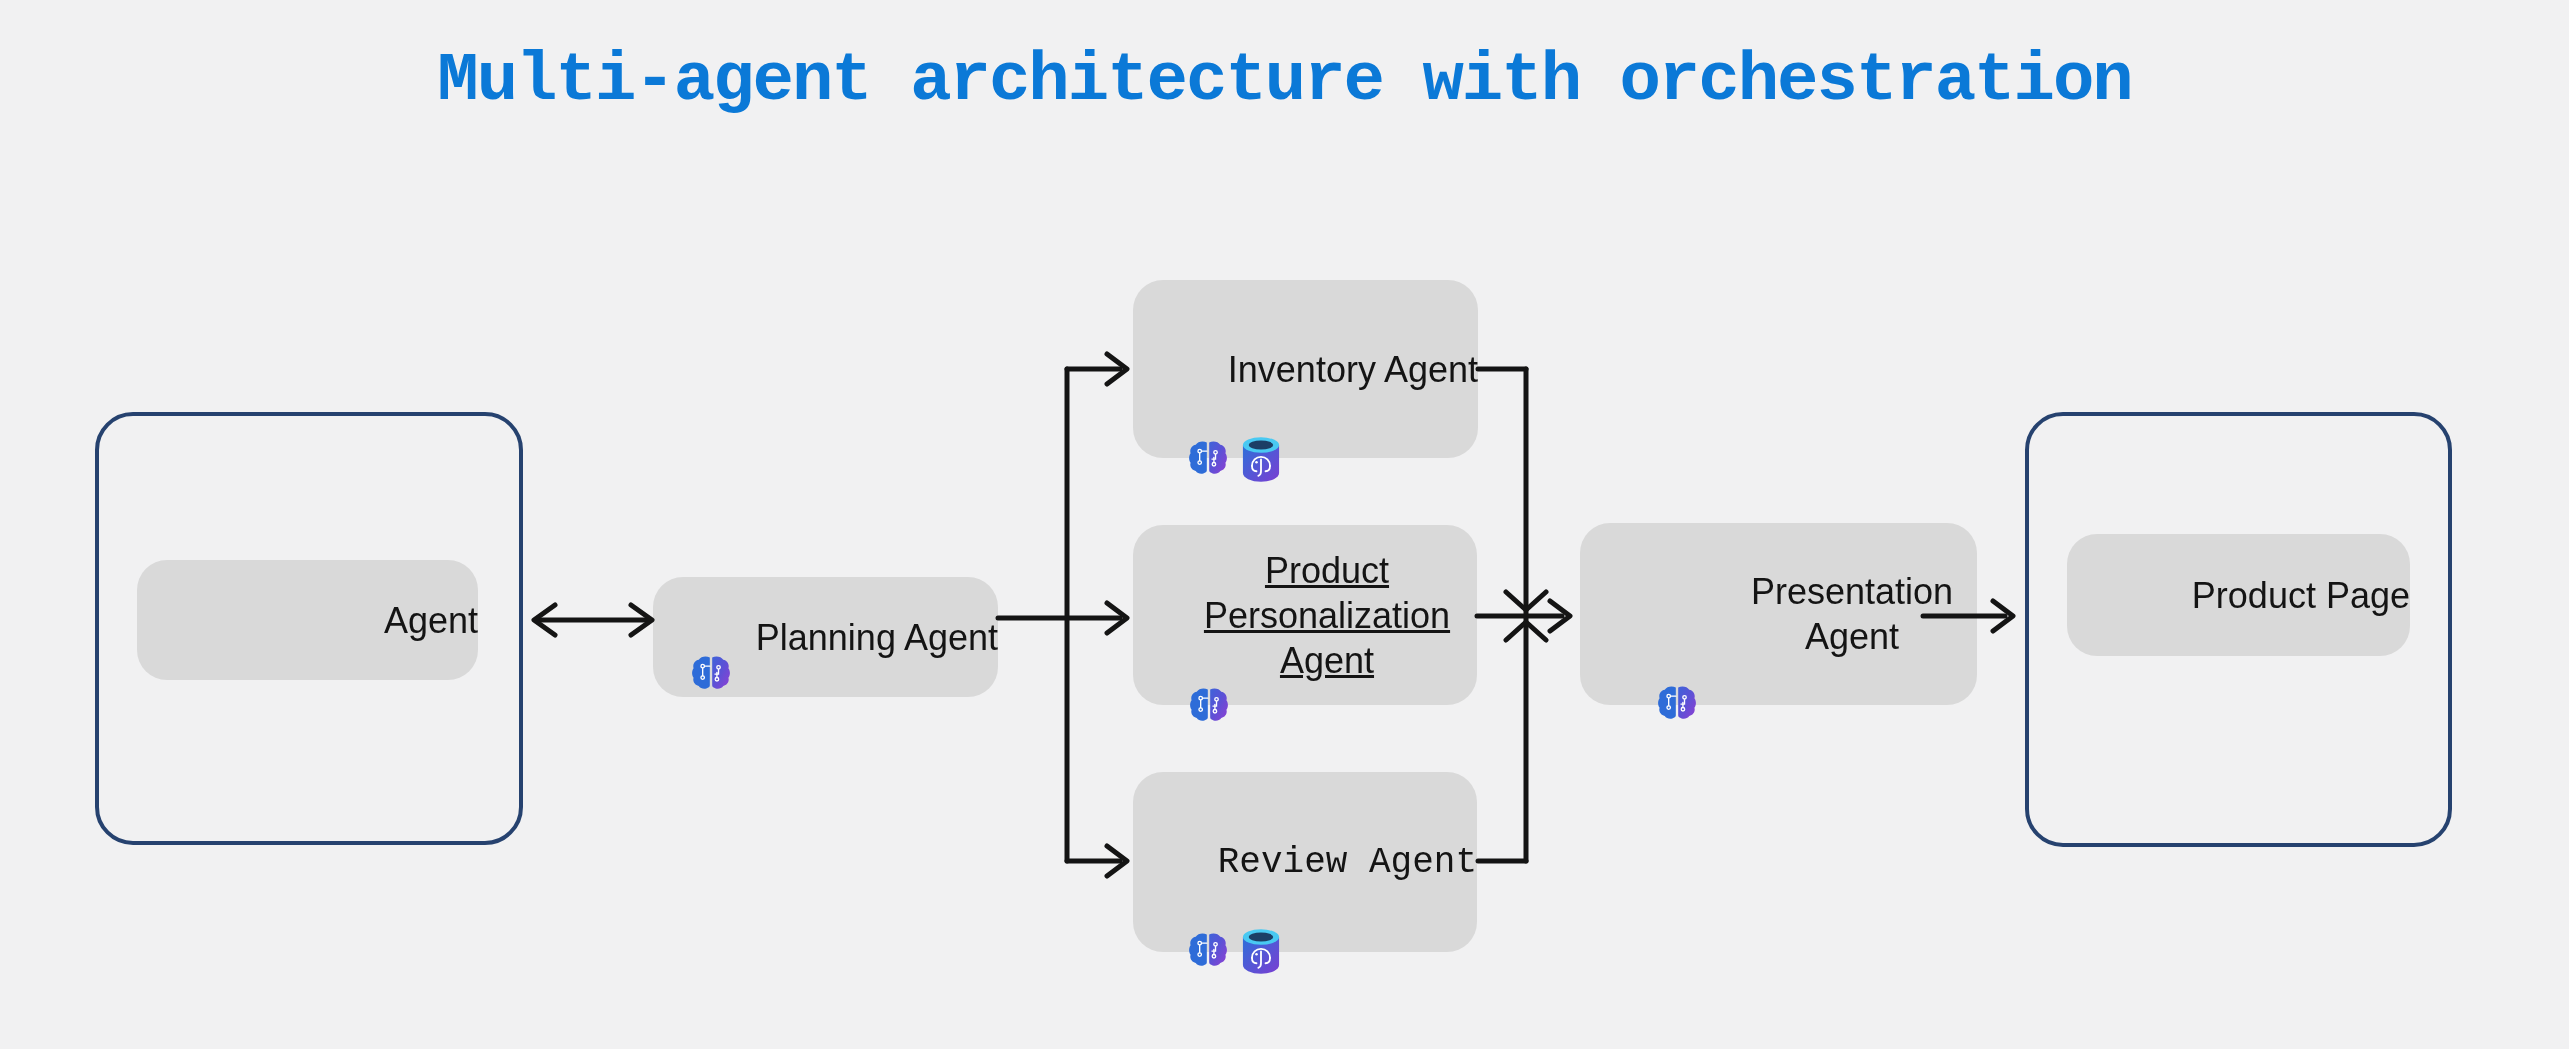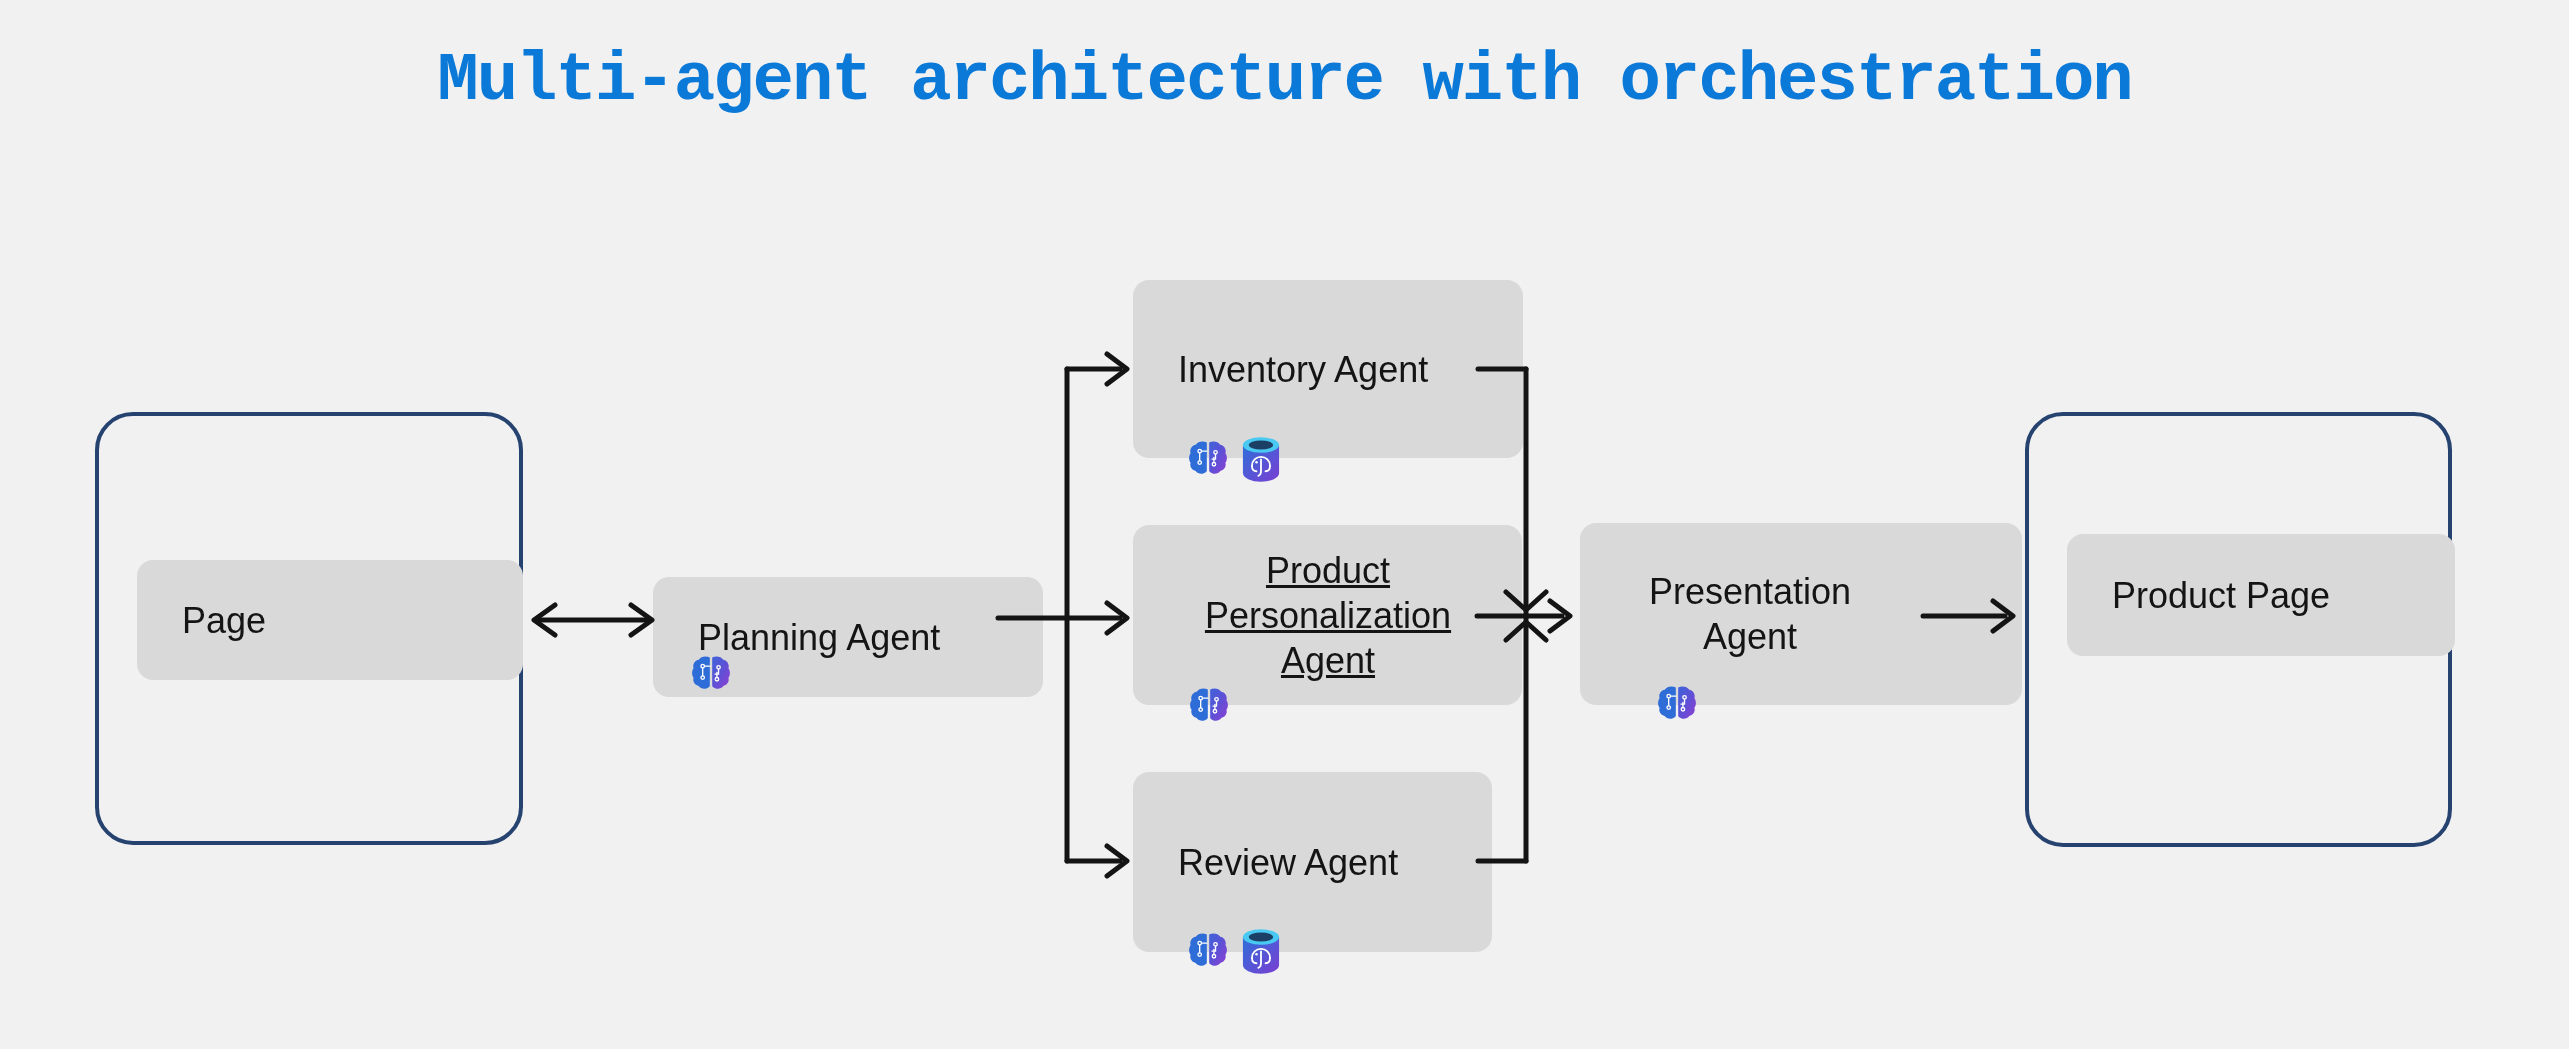--- a/index.html
+++ b/index.html
@@ -14,39 +14,39 @@
     position:absolute;left:0;right:0;top:44px;
     text-align:center;
     font-size:69px;font-weight:700;letter-spacing:-2px;
     color:var(--title,#0b79d7);
     line-height:1.1;
     font-family:Liberation Mono, monospace;
   }
   .node{
     position:absolute;
     background:var(--box-fill,#d9d9d9);
-    border-radius:16px;
-    display:flex;align-items:center;justify-content:flex-start;
+    border-radius:30px;
+    display:flex;align-items:center;justify-content:flex-end;
     text-align:center;
     color:var(--ink,#141414);
-    font-size:36px;font-weight:500;line-height:1.25;padding-left:45px;
+    font-size:36px;font-weight:500;line-height:1.25;
   }
   .node .lbl{display:block;}
   .outer{
     position:absolute;
     border:4px solid var(--outer-border,#26426f);
     border-radius:38px;
     background:transparent;
   }
   
   .n-user{left:137px;top:560px;width:341px;height:120px;}
   .n-planning{left:653px;top:577px;width:345px;height:120px;}
   .n-inventory{left:1133px;top:280px;width:345px;height:178px;}
   .n-personalization{left:1133px;top:525px;width:344px;height:180px;}
-  .n-review{left:1133px;top:772px;width:314px;height:180px;}
+  .n-review{left:1133px;top:772px;width:344px;height:180px;font-family:Liberation Mono, monospace;}
   .n-presentation{left:1580px;top:523px;width:397px;height:182px;}
   .n-product{left:2067px;top:534px;width:343px;height:122px;}
   .o-user{left:95px;top:412px;width:420px;height:425px;}
   .o-product{left:2025px;top:412px;width:419px;height:427px;}
   .w-personalization .lbl{max-width:300px;text-decoration:underline;}
   .w-presentation .lbl{max-width:250px;}
   
   #arrows{position:absolute;left:0;top:0;z-index:3;}
   #arrows path,#arrows polyline{
     stroke:var(--ink,#141414);
@@ -149,21 +149,21 @@
       <polyline points="1550,601 1570,616 1550,631"></polyline>
     </g>
 
     <g>
       <path d="M1923 616 H2005"></path>
       <polyline points="1993,601 2013,616 1993,631"></polyline>
     </g>
   </svg>
 
   <div class="node n-user">
-    <span class="lbl">Page</span>
+    <span class="lbl">Agent</span>
   </div>
 
   <div class="node n-planning">
     <span class="lbl">Planning Agent</span>
   </div>
 
   <div class="node n-inventory">
     <span class="lbl">Inventory Agent</span>
   </div>
 

